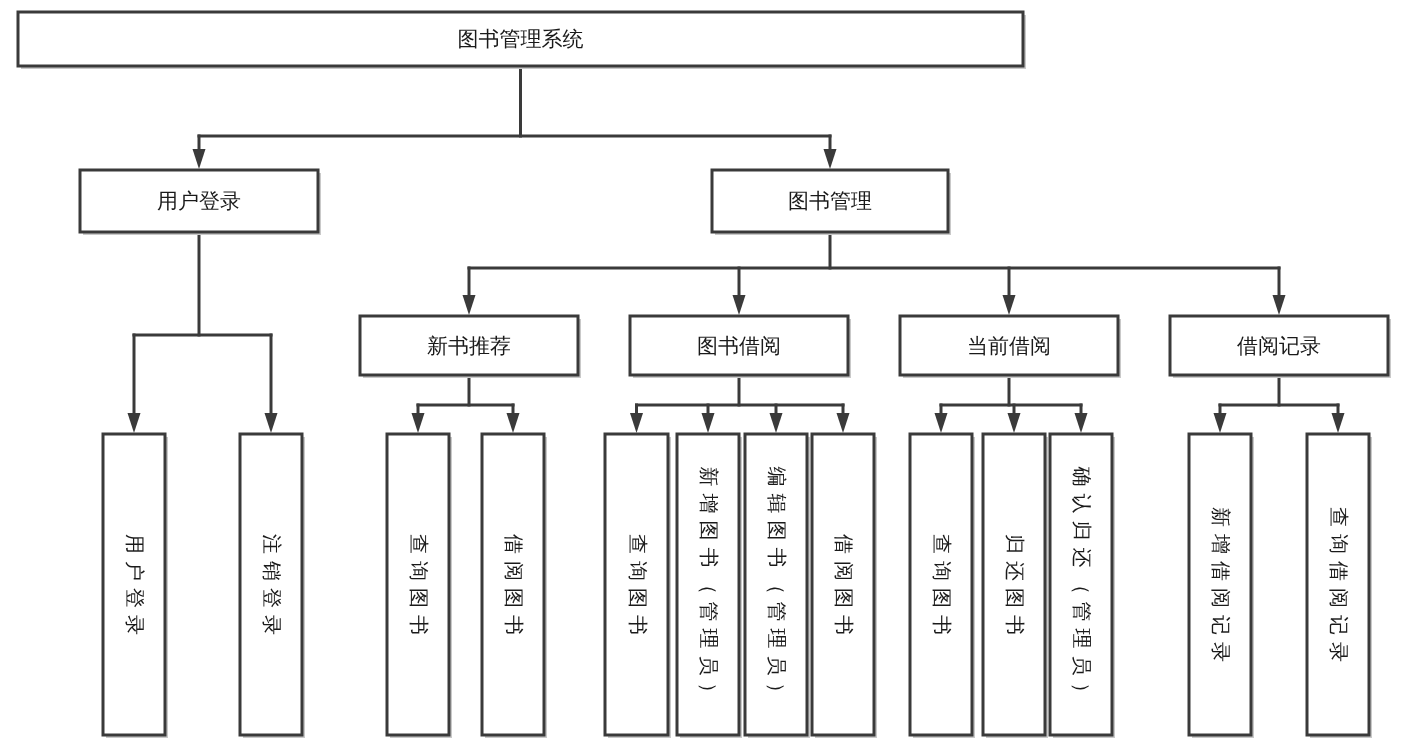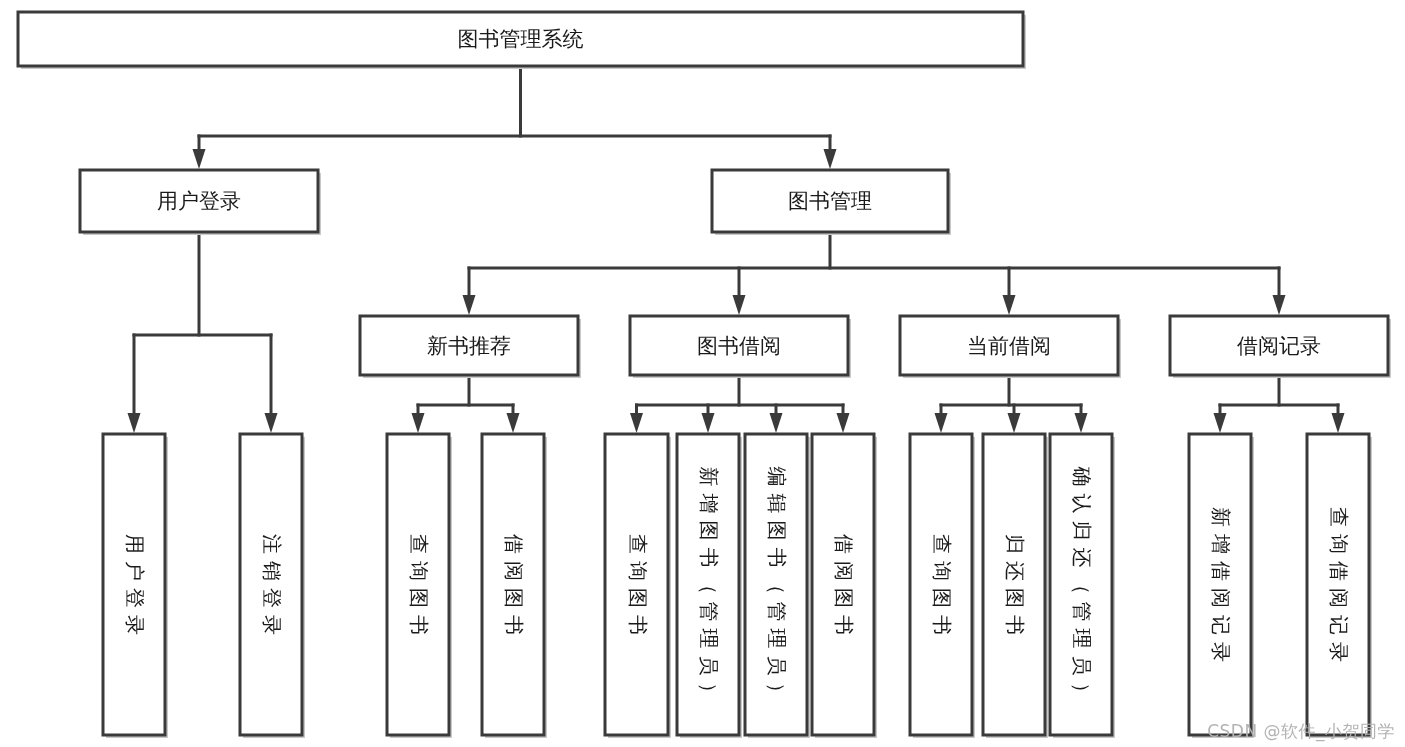--- a/index.html
+++ b/index.html
@@ -244,14 +244,13 @@
           <rect class="node-box" x="1189" y="434" width="62" height="301"></rect>
           <text class="node-label-vertical" x="0" y="0" transform="rotate(90 1220 584.5)" text-anchor="middle"><tspan x="1152.5" y="584.5">新</tspan><tspan x="1179.5" y="584.5">增</tspan><tspan x="1206.5" y="584.5">借</tspan><tspan x="1233.5" y="584.5">阅</tspan><tspan x="1260.5" y="584.5">记</tspan><tspan x="1287.5" y="584.5">录</tspan></text>
         </g>
         <g>
           <rect class="node-shadow" x="1310" y="437" width="62" height="301"></rect>
           <rect class="node-box" x="1307" y="434" width="62" height="301"></rect>
           <text class="node-label-vertical" x="0" y="0" transform="rotate(90 1338 584.5)" text-anchor="middle"><tspan x="1270.5" y="584.5">查</tspan><tspan x="1297.5" y="584.5">询</tspan><tspan x="1324.5" y="584.5">借</tspan><tspan x="1351.5" y="584.5">阅</tspan><tspan x="1378.5" y="584.5">记</tspan><tspan x="1405.5" y="584.5">录</tspan></text>
         </g>
       </g>
   </svg>
-  <div class="watermark">CSDN @软件_小贺同学</div>
 </div>
 
 </body></html>

